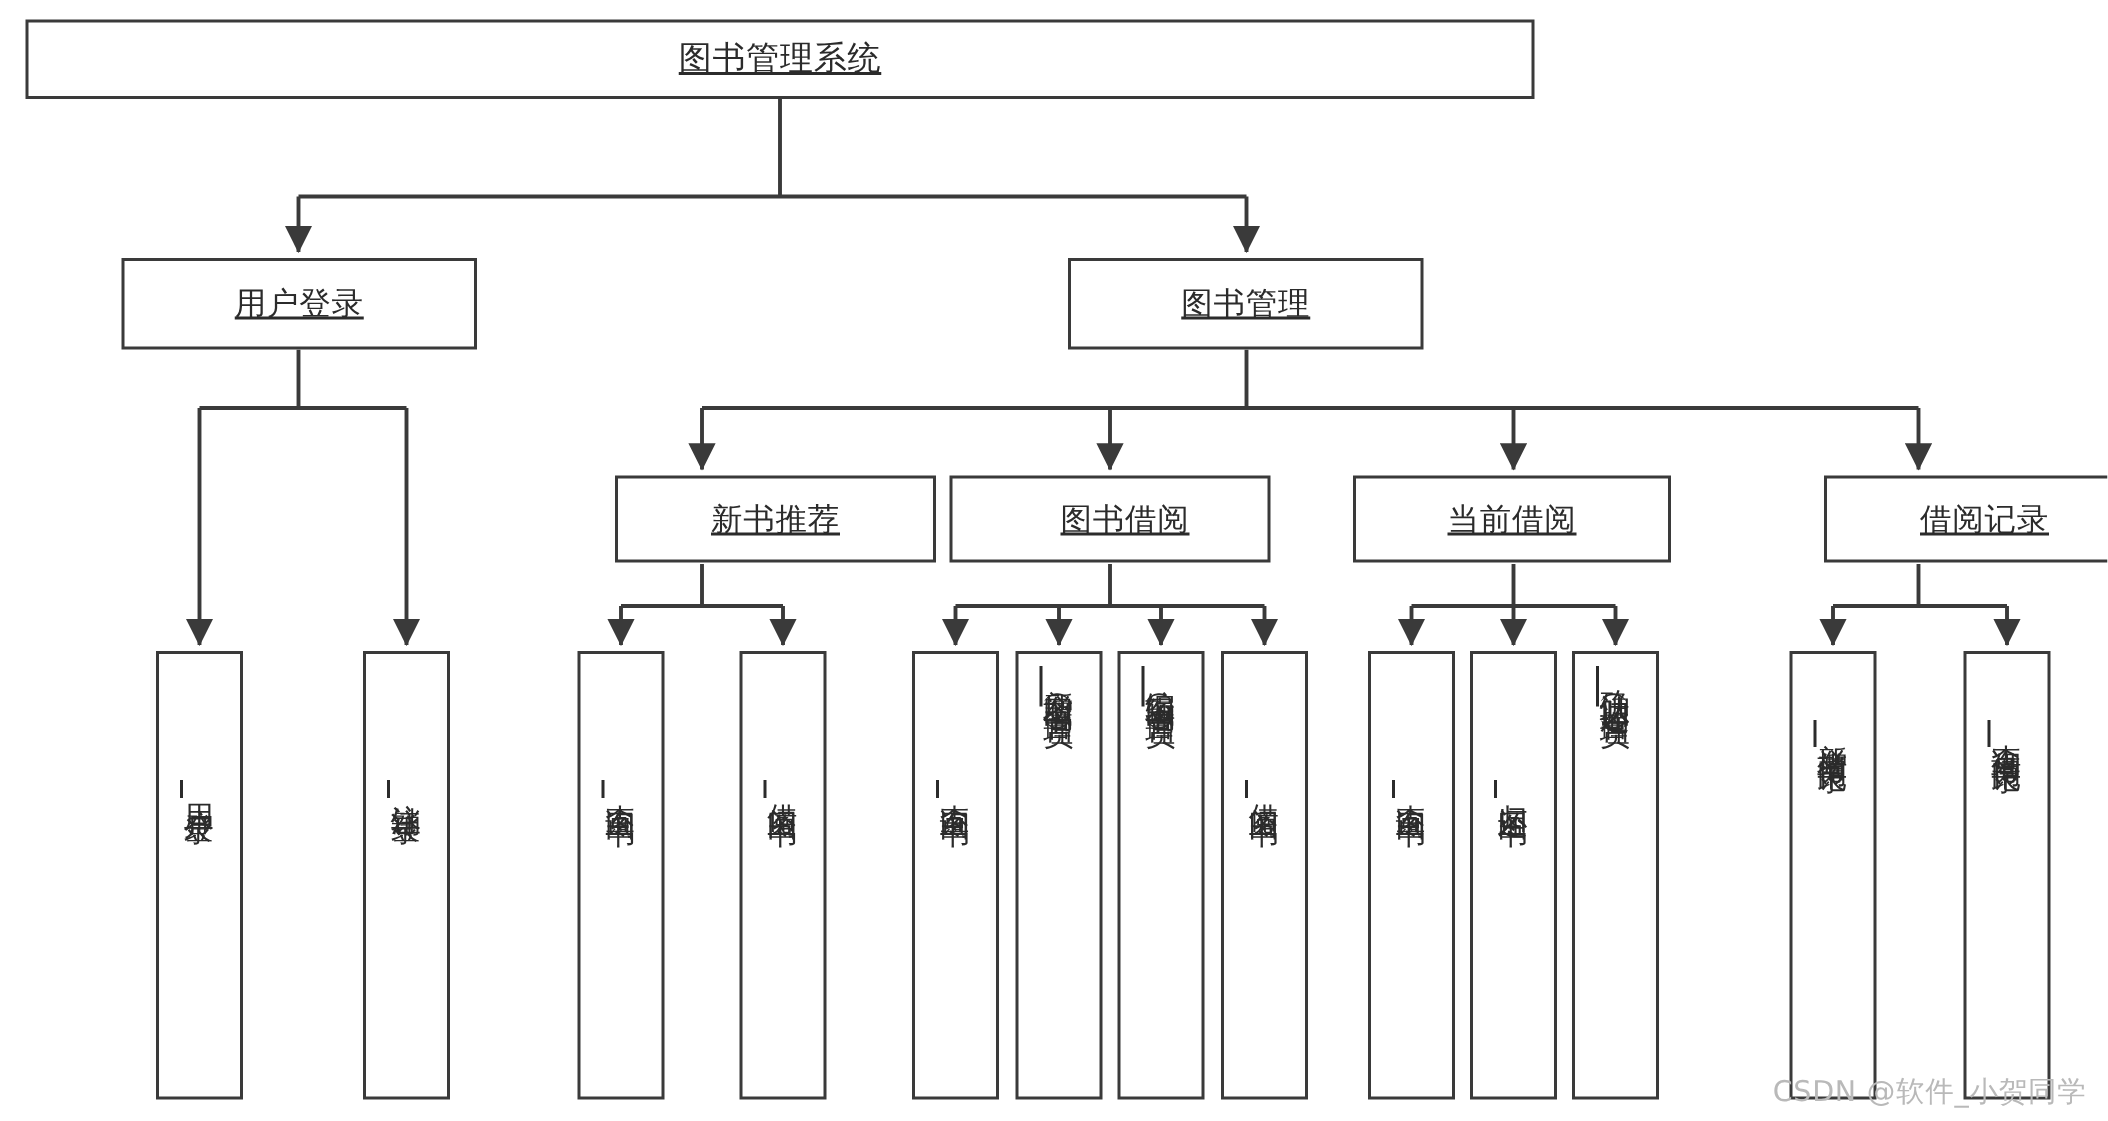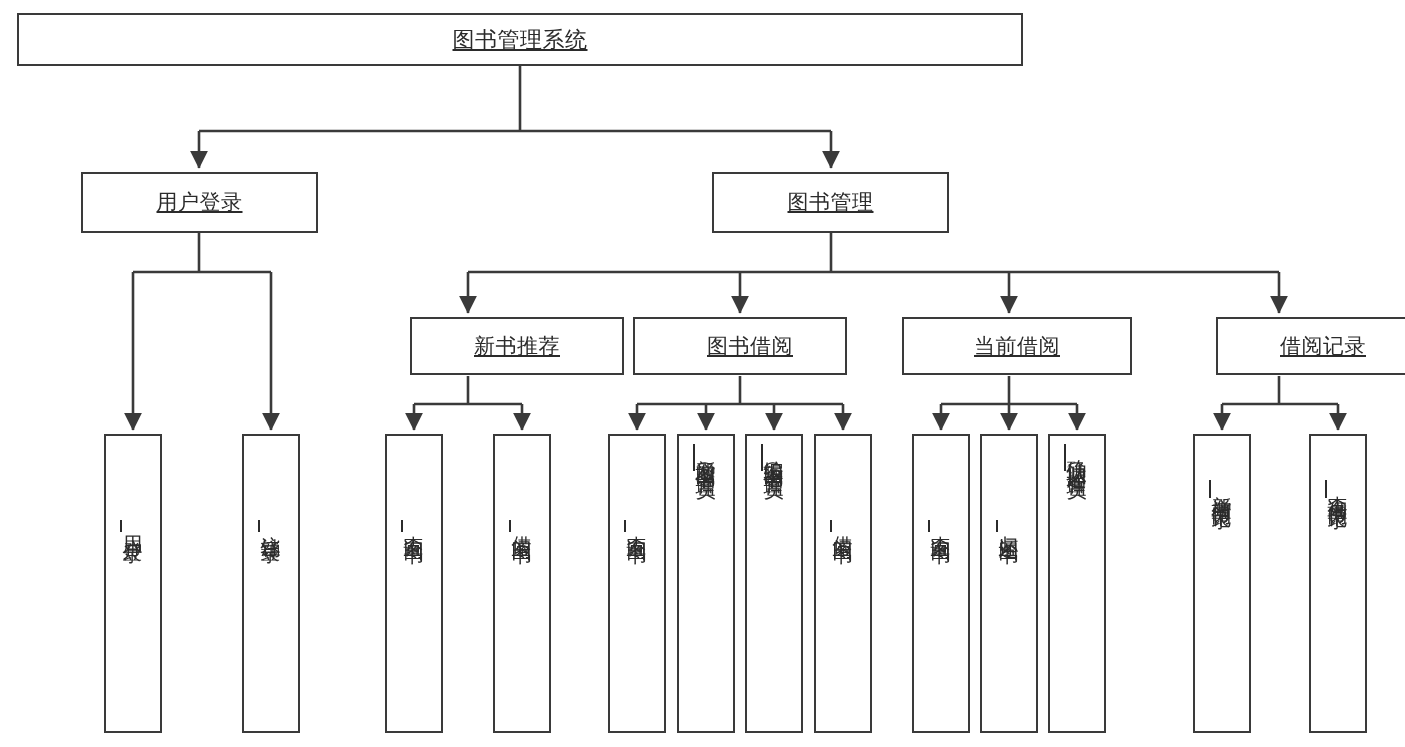--- a/index.html
+++ b/index.html
@@ -139,21 +139,21 @@
   </div>
 
   <div class="node h" style="left:362px; top:317px; width:214px; height:58px;margin-left:48px;">
     <span class="lbl">新书推荐</span>
   </div>
 
   <div class="node h" style="left:633px; top:317px; width:214px; height:58px;padding-left:20px;">
     <span class="lbl">图书借阅</span>
   </div>
 
-  <div class="node h" style="left:902px; top:317px; width:230px; height:58px;">
+  <div class="node h" style="left:902px; top:317px; width:212px; height:58px;">
     <span class="lbl">当前借阅</span>
   </div>
 
   <div class="node h" style="left:1172px; top:317px; width:214px; height:58px;margin-left:44px;">
     <span class="lbl">借阅记录</span>
   </div>
 
   <div class="node v" style="left:104px; top:434px; width:58px; height:299px; padding-top:84px;">
     <span class="lbl">用户登录</span>
   </div>
@@ -199,14 +199,15 @@
   </div>
 
   <div class="node v" style="left:1193px; top:434px; width:58px; height:299px; padding-top:44px;">
     <span class="lbl">新增借阅记录</span>
   </div>
 
   <div class="node v" style="left:1309px; top:434px; width:58px; height:299px; padding-top:44px;">
     <span class="lbl">查询借阅记录</span>
   </div>
 
+  <div class="watermark" style="right:14px; bottom:6px;">CSDN @软件_小贺同学</div>
 
 </div>
 
 </body></html>

